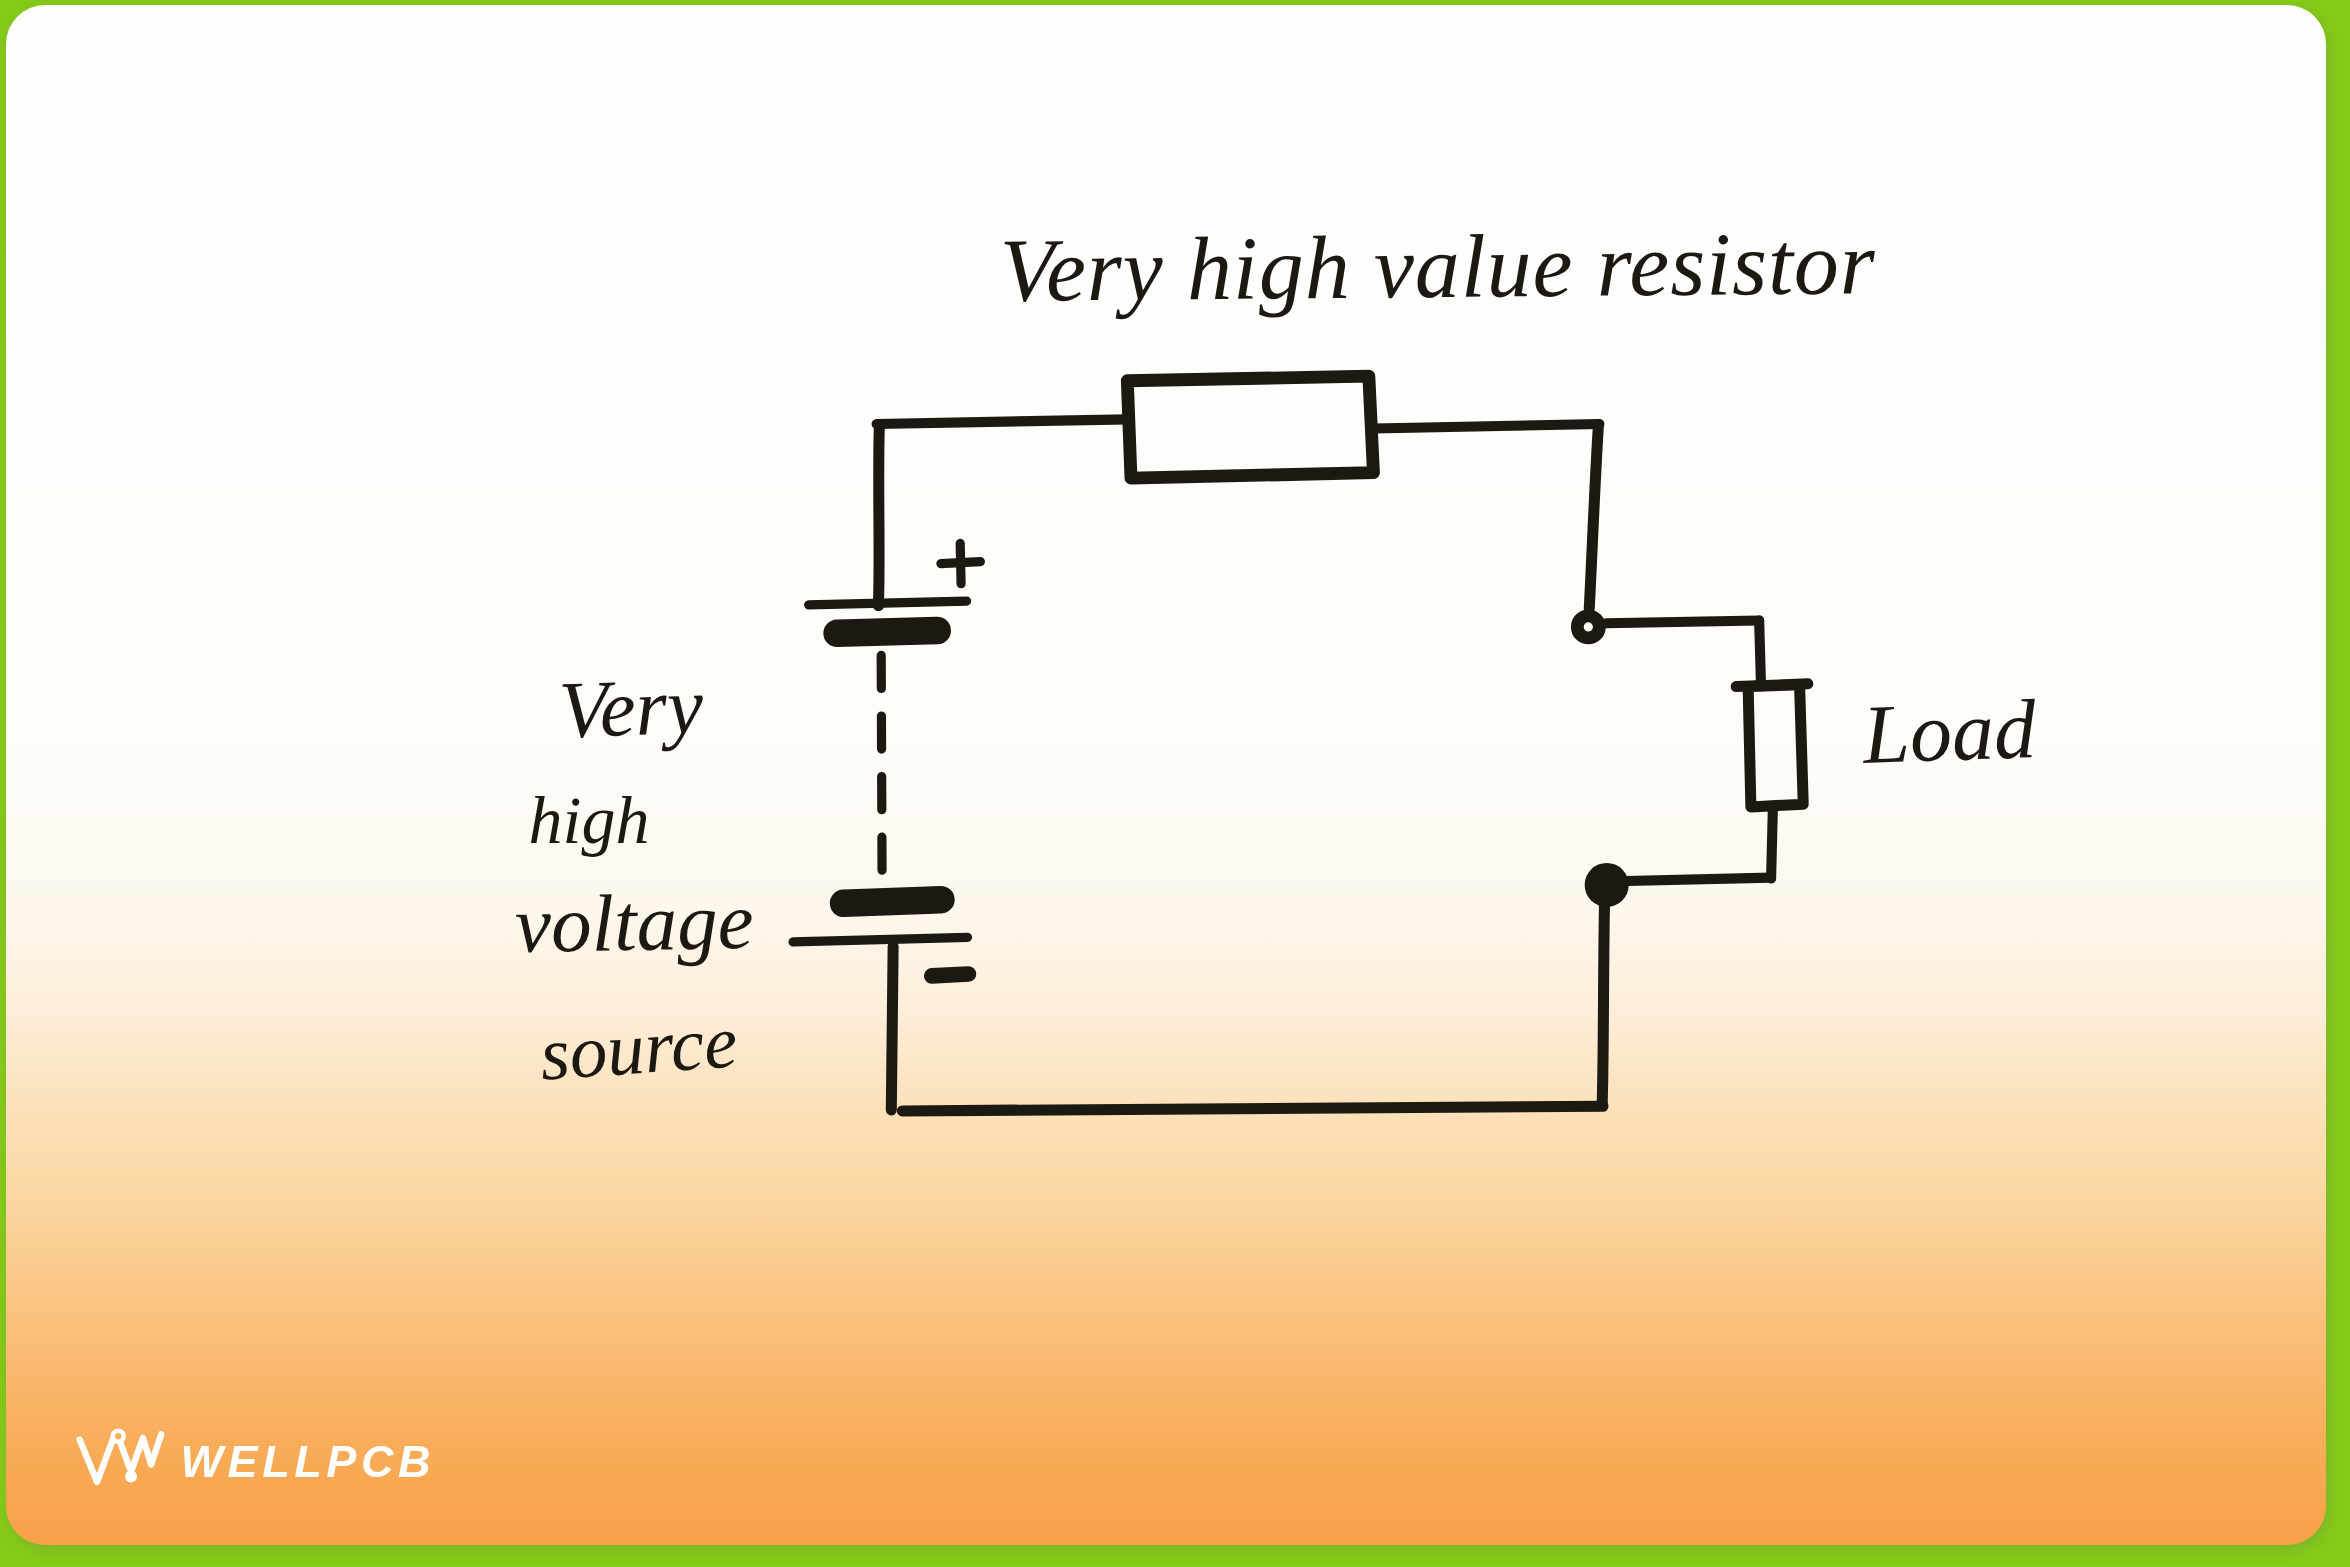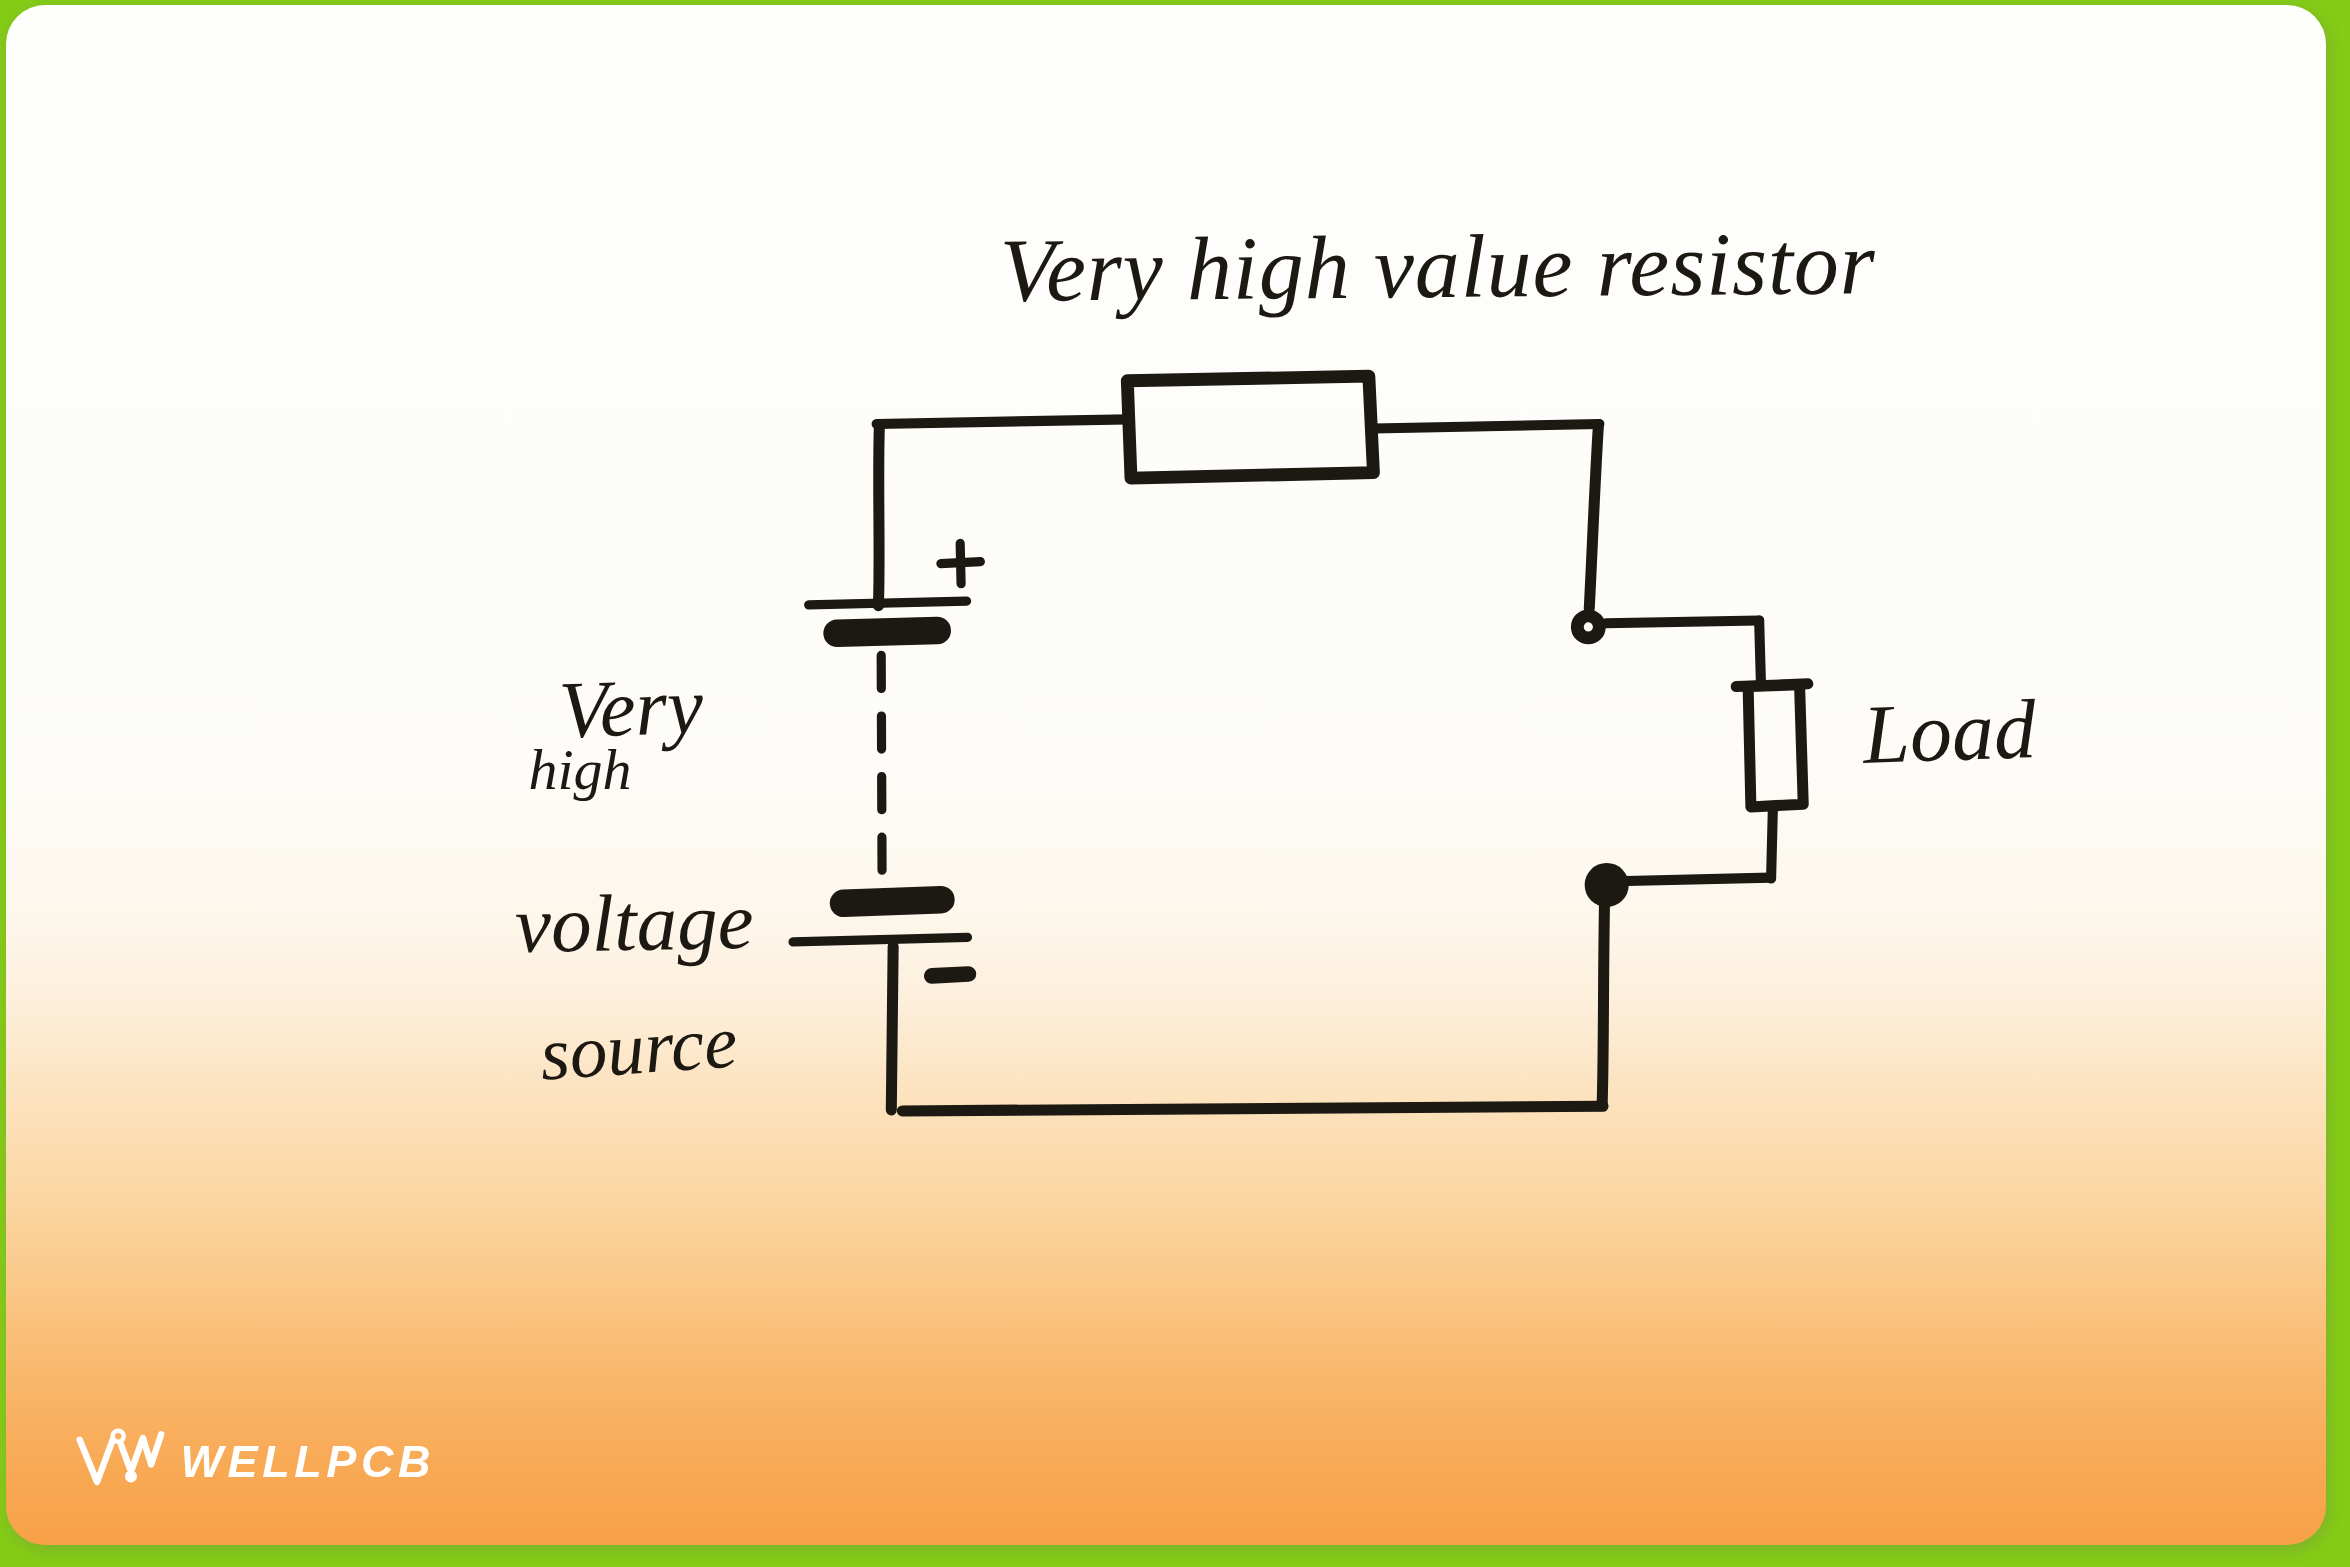--- a/index.html
+++ b/index.html
@@ -17,21 +17,21 @@
       #f8a954 95%, var(--brand-orange) 100%);
     box-shadow:2.8px 4.6px 14.7px rgba(120,110,100,0.28);
   }
   svg.circuit{position:absolute;left:0;top:0;color:var(--ink);}
   .hand{
     position:absolute;color:var(--ink);font-style:italic;
     font-family:"Liberation Serif",serif;white-space:nowrap;line-height:1;
   }
   .title{left:994px;top:217px;font-size:90px;letter-spacing:0.9px;transform:rotate(-0.5deg);}
   .lbl-very{left:553px;top:663px;font-size:81px;transform:rotate(-2deg);}
-  .lbl-high{left:523px;top:736px;font-size:58px;text-align:right;}
+  .lbl-high{left:523px;top:781px;font-size:68px;text-align:right;}
   .lbl-voltage{left:509px;top:878px;font-size:81px;transform:rotate(-1deg);}
   .lbl-source{left:534px;top:1005px;font-size:75px;transform:rotate(-4deg);}
   .lbl-load{left:1857px;top:685px;font-size:84px;transform:rotate(-2deg);}
   .logo{
     position:absolute;left:66px;top:1420px;height:70px;
     display:flex;align-items:center;color:var(--logo-white);text-align:center;
   }
   .logo-mark{width:96px;height:66px;}
   .logo-text{
     font-family:"Liberation Sans",sans-serif;

